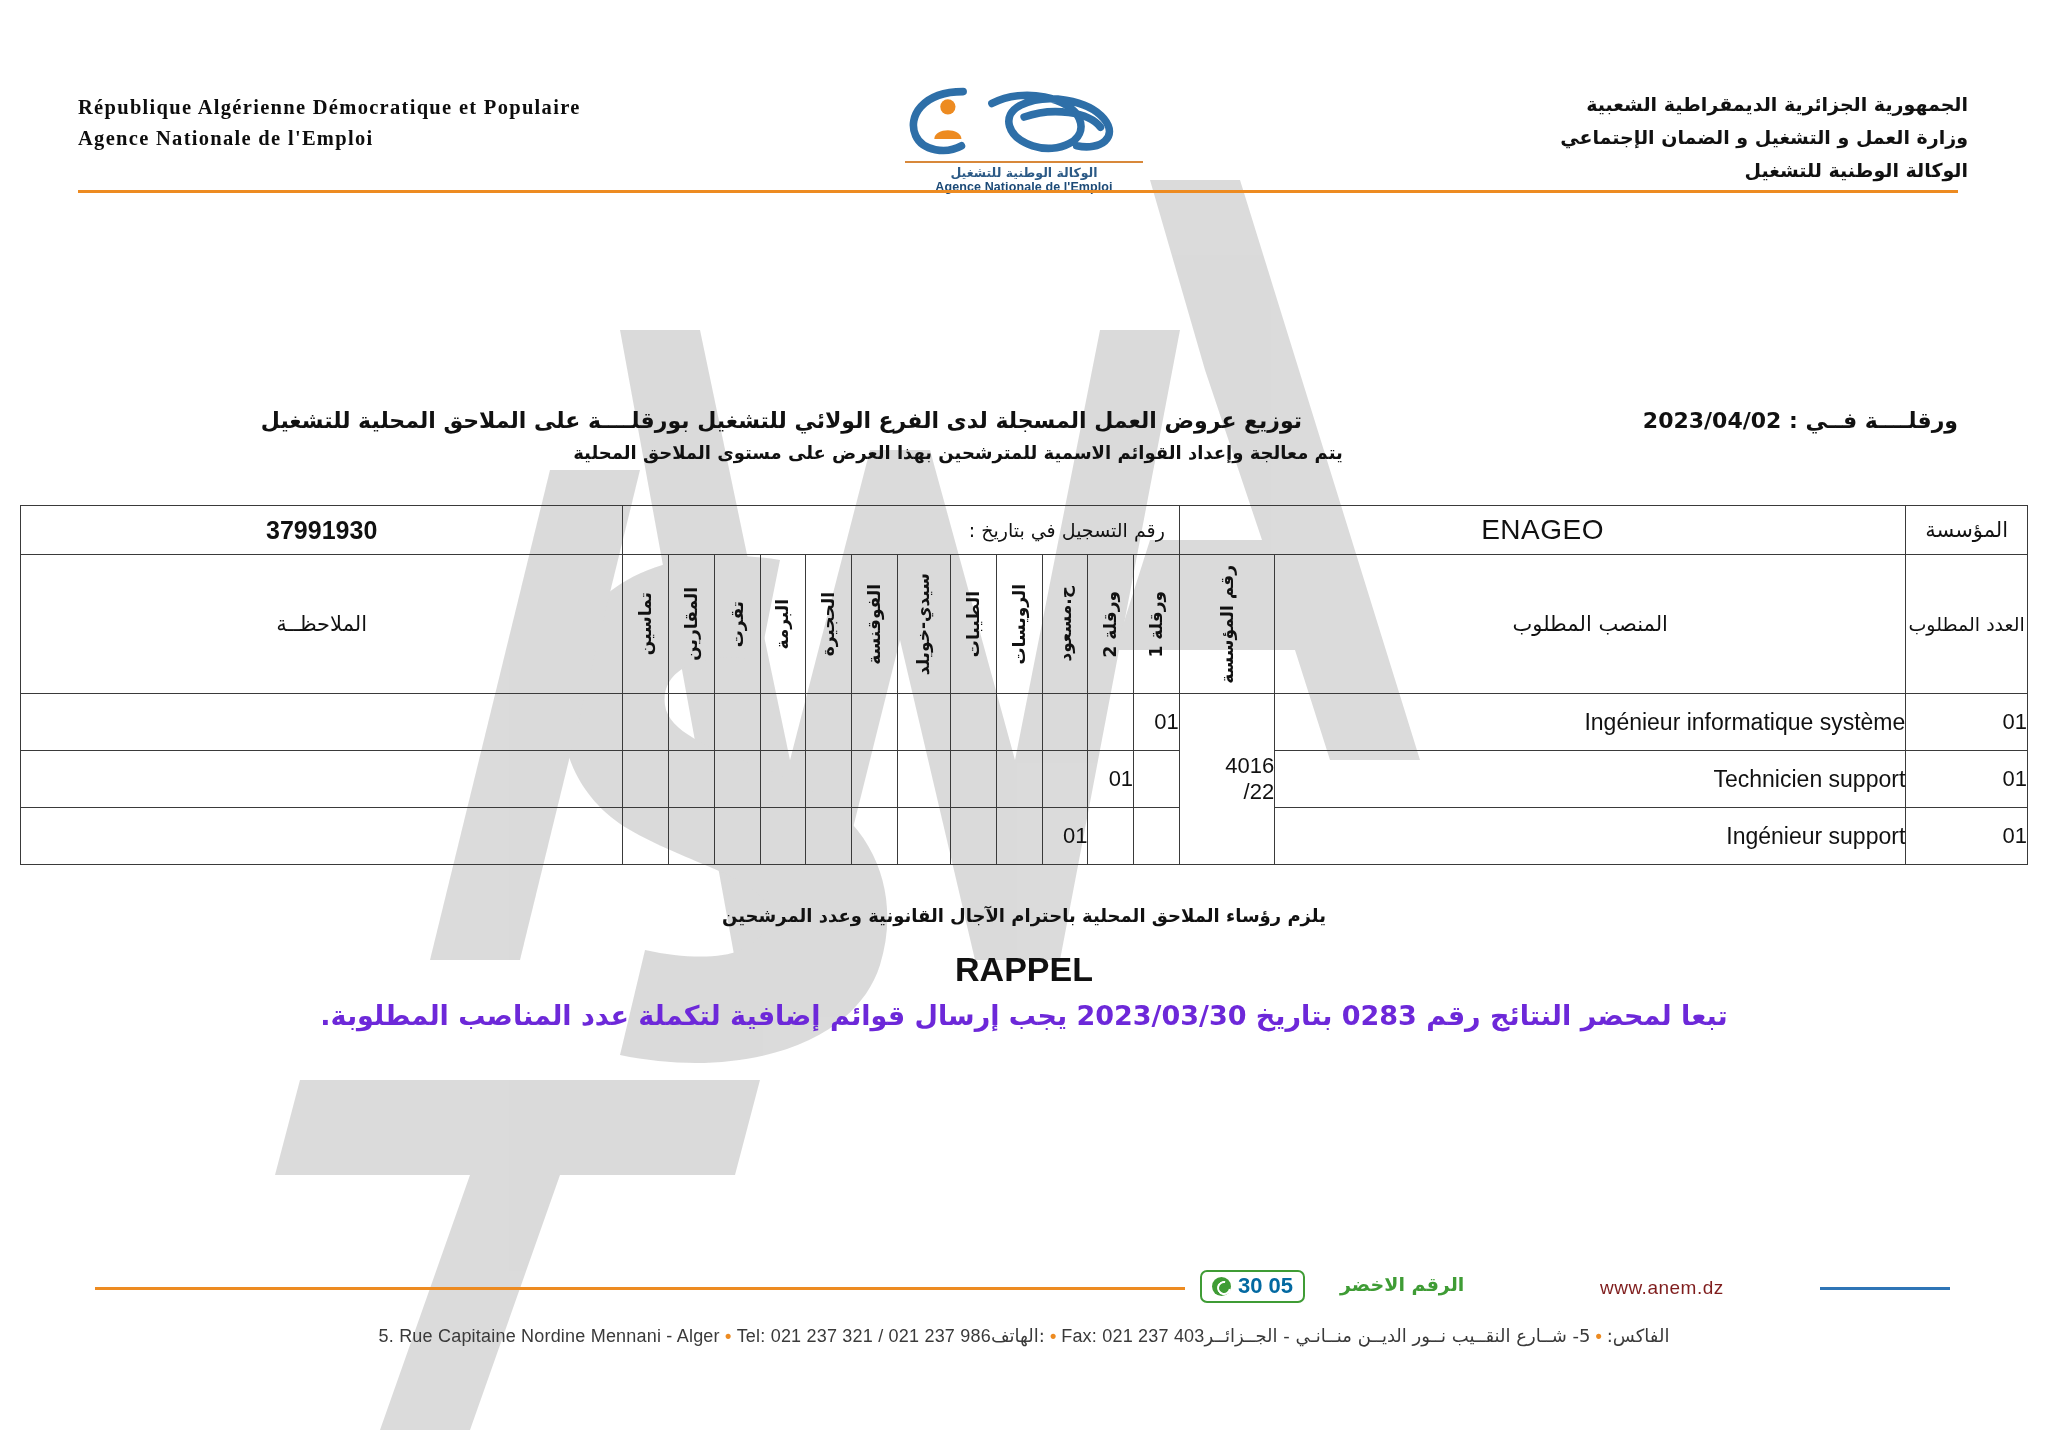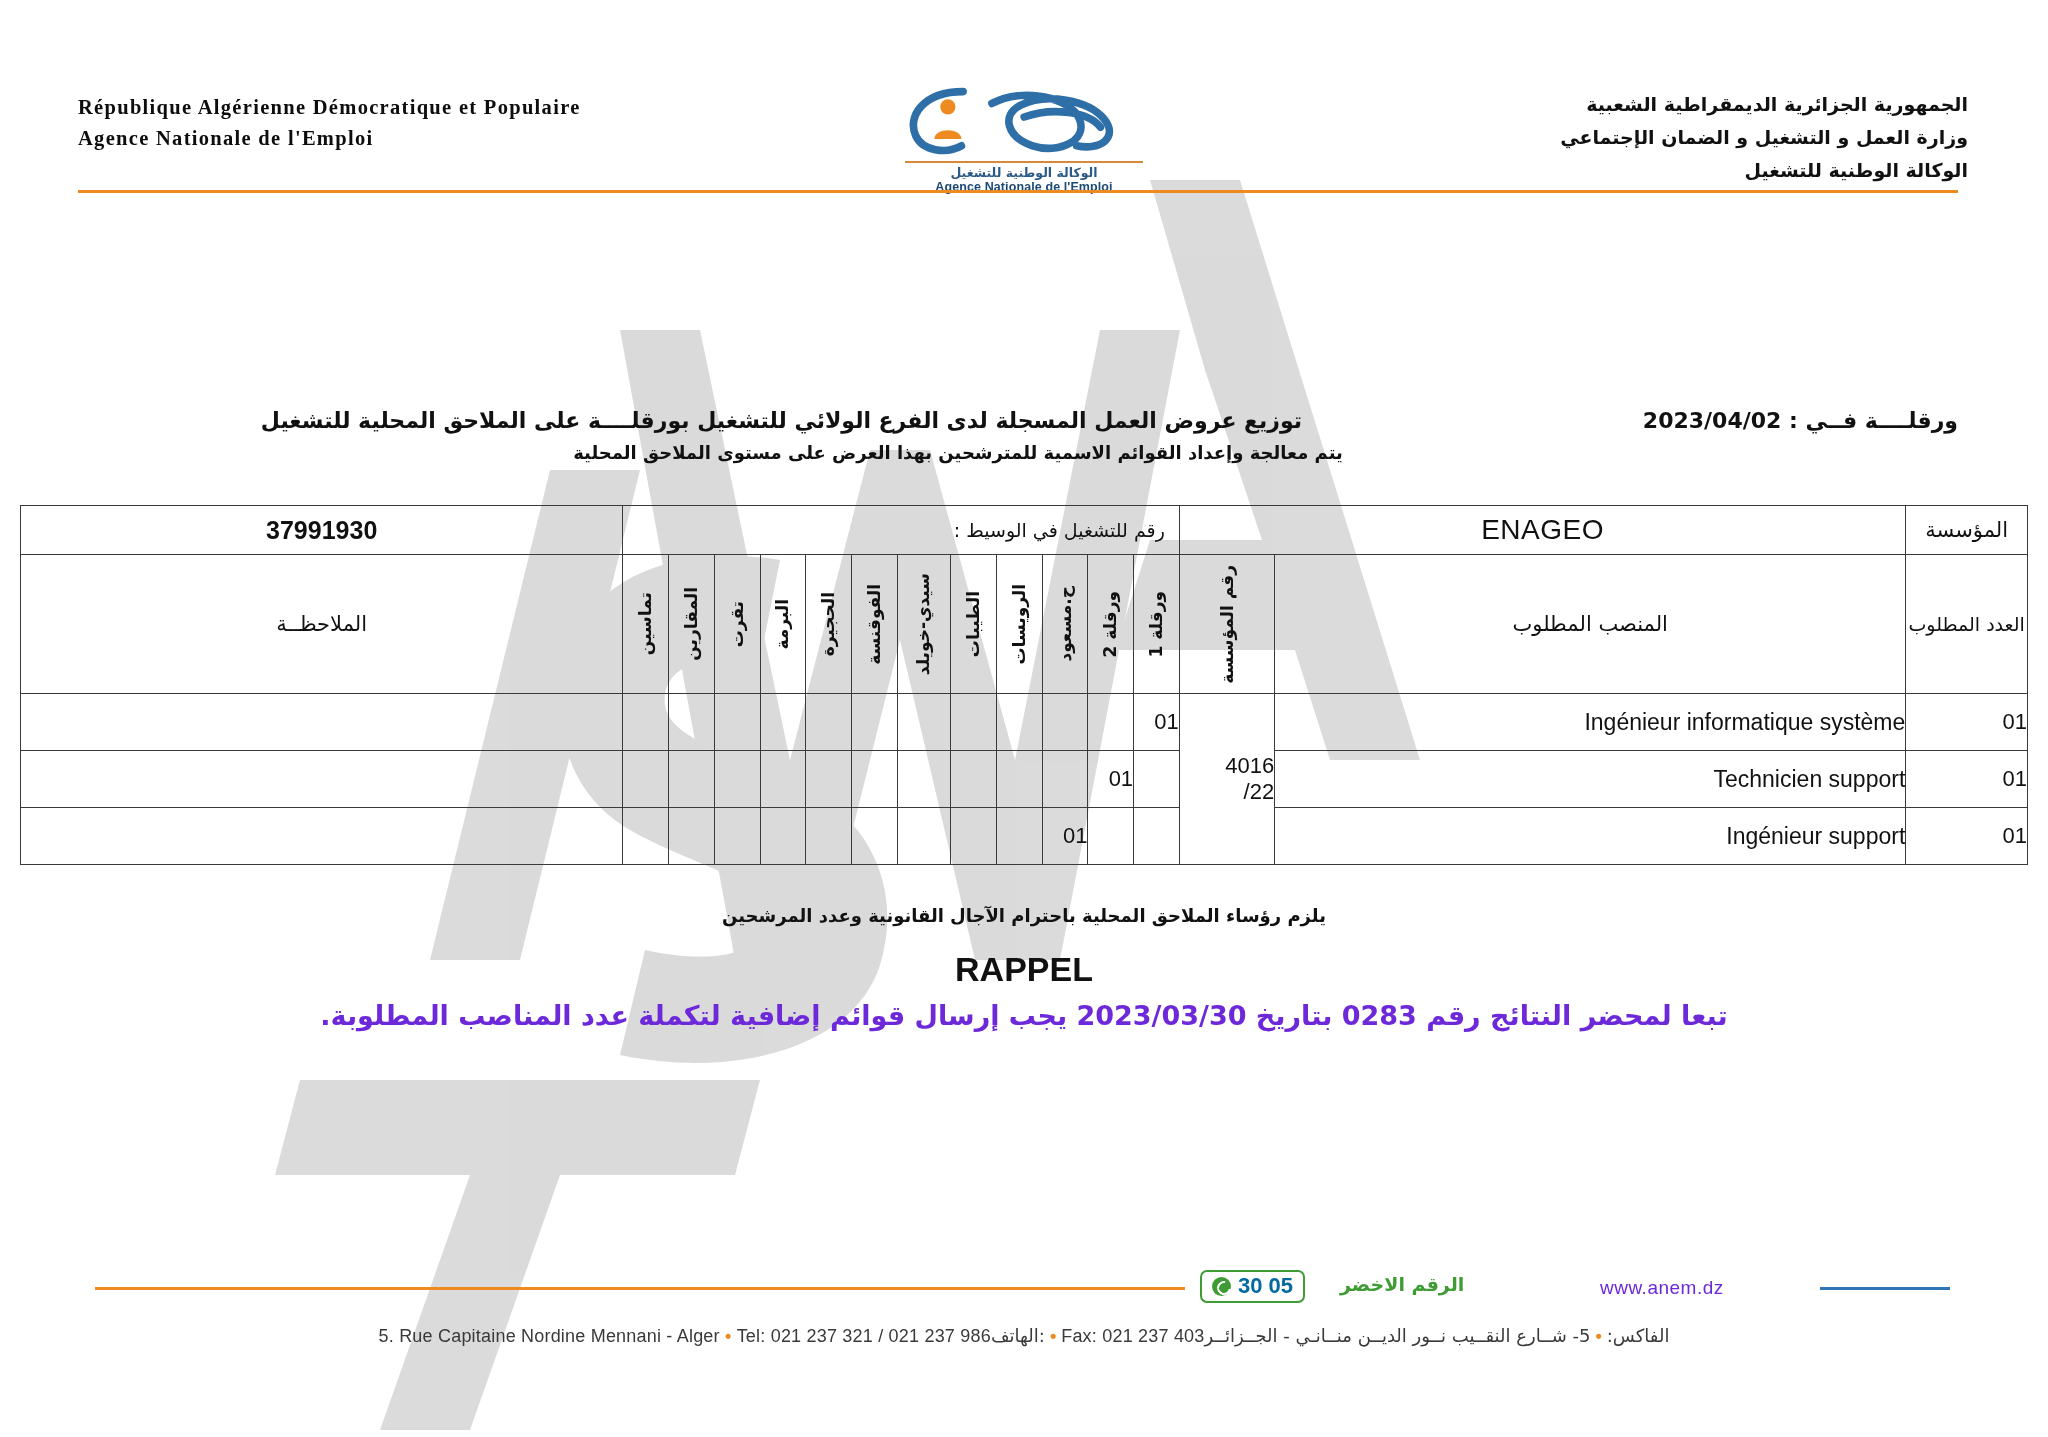--- a/index.html
+++ b/index.html
@@ -206,21 +206,21 @@
   }
   .phone-glyph::after{
     content:"";position:absolute;left:4.5px;top:4.5px;
     width:10px;height:10px;border-radius:50%;
     border:2px solid #fff;border-right-color:transparent;
     transform:rotate(-35deg);
   }
   .foot-www{
     position:absolute;left:1600px;top:12px;
     font-family:"Liberation Sans",sans-serif;
-    font-size:19px;color:#6d28d9;letter-spacing:.5px;
+    font-size:19px;color:#7f1d1d;letter-spacing:.5px;
   }
   .foot-addr{
     position:absolute;left:0;top:60px;width:100%;
     text-align:center;
     font-family:"Liberation Sans",sans-serif;
     font-size:18px;color:#3a3a3a;letter-spacing:.2px;
     white-space:nowrap;
   }
   .foot-addr .ar{font-family:"DejaVu Sans",sans-serif;direction:rtl;}
   .dot-o{color:#ed8b21;font-weight:bold;}
@@ -287,21 +287,21 @@
     <div class="intro-line2">يتم معالجة وإعداد القوائم الاسمية للمترشحين بهذا العرض على مستوى الملاحق المحلية</div>
   </div>
 
   <table class="tbl">
     <tbody>
 
       <tr class="r1">
         <td class="col-mala">
           <span class="num-big">37991930</span>
         </td>
-        <td colspan="12" class="lbl-ar-sm" style="text-align:right;">رقم للتشغيل في الوسيط :</td>
+        <td colspan="12" class="lbl-ar-sm" style="text-align:right;">رقم التسجيل في بتاريخ :</td>
         <td colspan="2">
           <span class="ent-name">ENAGEO</span>
         </td>
         <td class="col-count lbl-ar">المؤسسة</td>
       </tr>
 
       <tr class="hdr-row">
         <td class="col-mala lbl-ar">الملاحظــة</td>
 
         <td class="vert">

